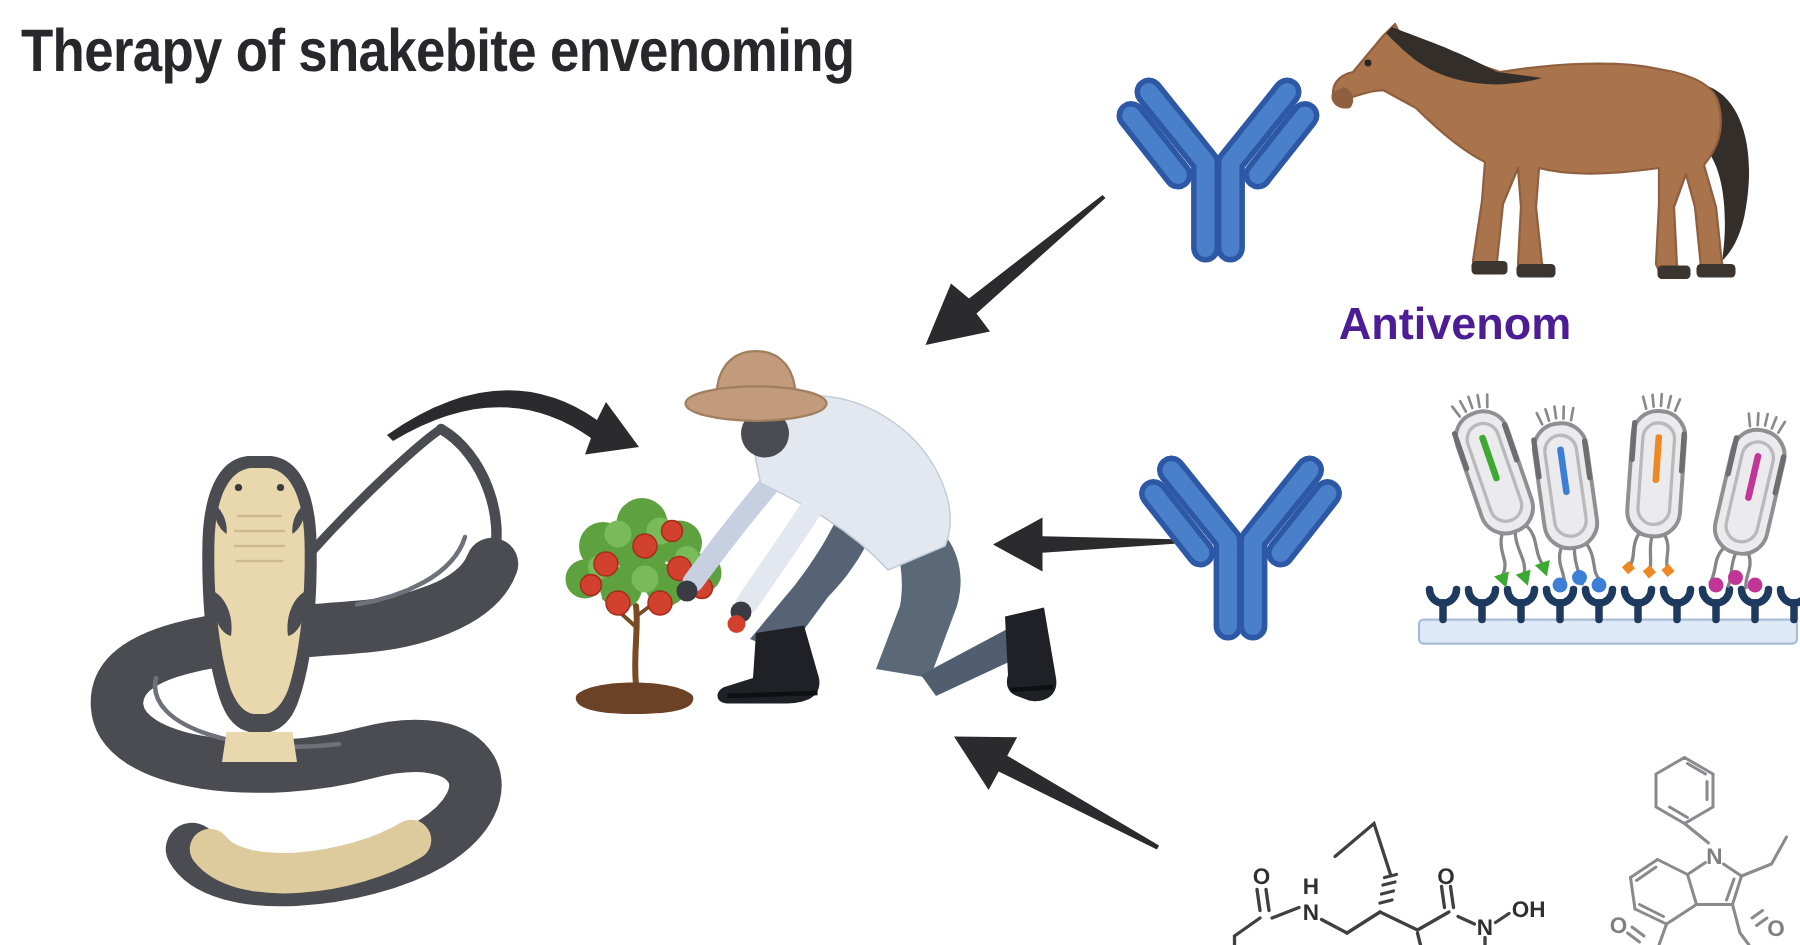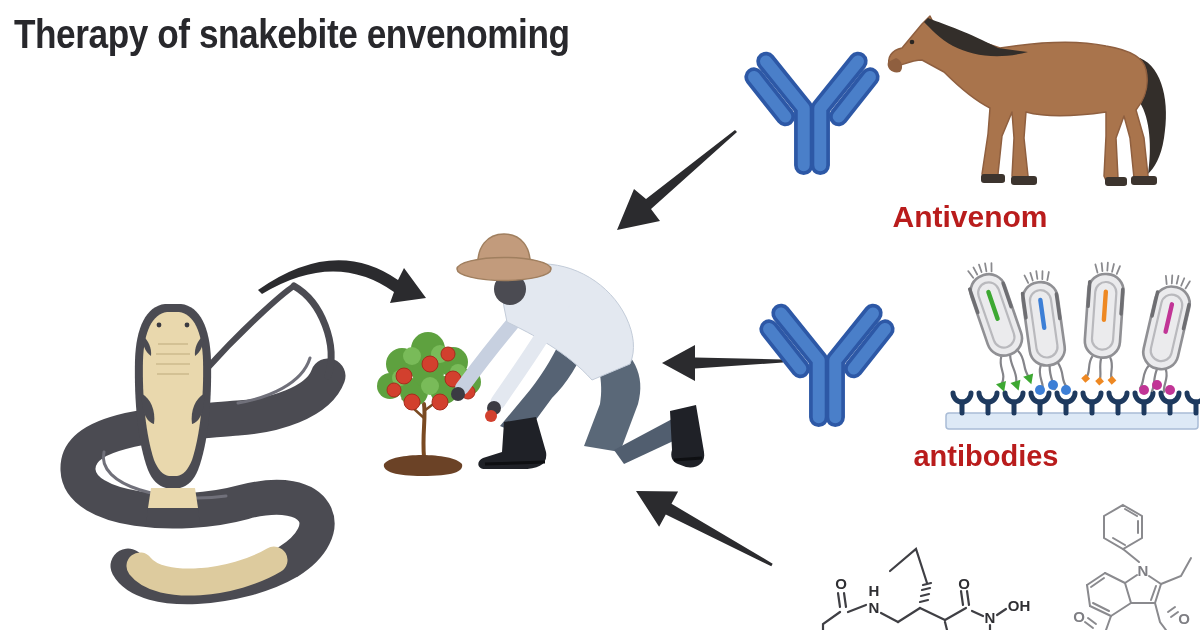--- a/index.html
+++ b/index.html
@@ -6,21 +6,21 @@
   .canvas{
     position:relative;width:1200px;height:630px;background:#ffffff;
     overflow:hidden;font-family:"Liberation Sans","DejaVu Sans",sans-serif;
   }
   .art{position:absolute;left:0;top:0;}
   .title{
     position:absolute;left:14px;top:12px;font-size:40px;font-weight:bold;
     color:#28282c;letter-spacing:-0.5px;white-space:nowrap;
     transform:scaleX(0.88);transform-origin:left center;
   }
-  .lbl{position:absolute;font-weight:bold;color:#b91c1c;text-align:center;}
+  .lbl{position:absolute;font-weight:bold;color:#4c1d95;text-align:center;}
   .lbl-antivenom{left:845px;top:200px;width:250px;font-size:30px;}
   .lbl-recombinant{left:870px;top:441px;width:232px;font-size:29px;line-height:31px;}
   .atomtext{font-family:"Liberation Sans","DejaVu Sans",sans-serif;font-weight:bold;}
 </style>
 </head>
 <body>
 
 <div class="canvas">
 
   <svg class="art" width="1200" height="630" viewBox="0 0 1200 630">
@@ -352,16 +352,15 @@
         <text x="1184" y="624">O</text>
       </g>
     </g>
   </svg>
 
   <div class="title">Therapy of snakebite envenoming</div>
 
   <div class="lbl lbl-antivenom">Antivenom</div>
 
   <div class="lbl lbl-recombinant">
-    <div>antibodies</div>
   </div>
 
 </div>
 
 </body></html>

